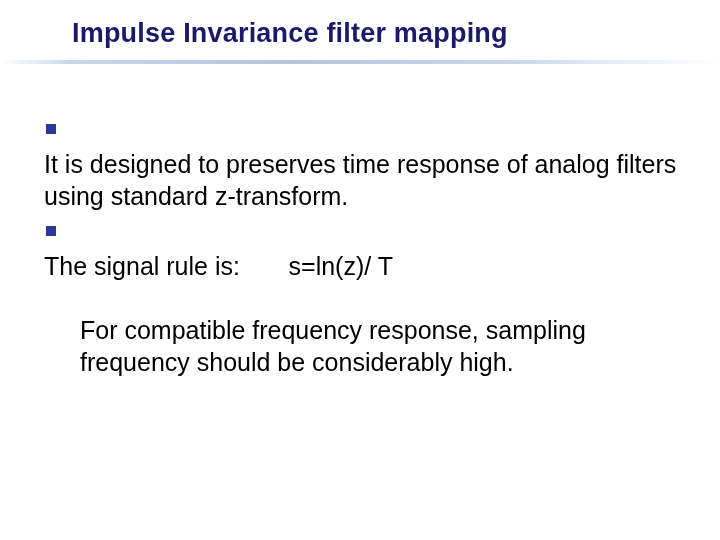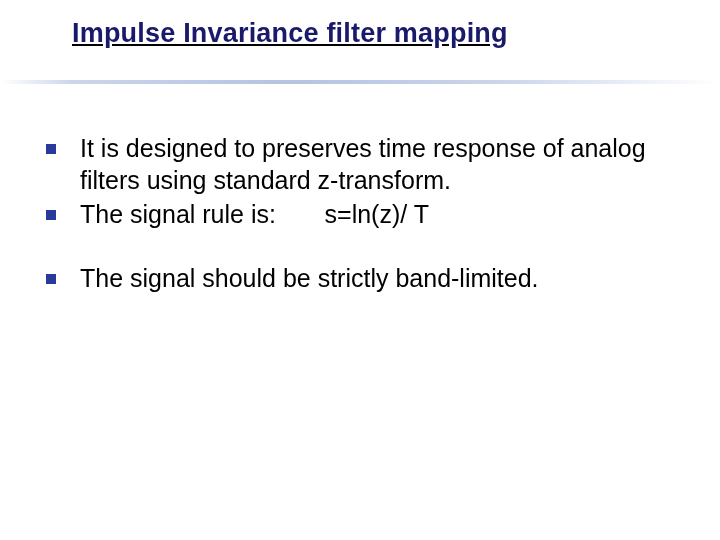--- a/index.html
+++ b/index.html
@@ -5,22 +5,21 @@
   * { margin: 0; padding: 0; box-sizing: border-box; }
   html, body { width: 720px; height: 540px; overflow: hidden; }
   body {
     font-family: Verdana, Geneva, sans-serif;
     background: #ffffff;
     position: relative;
   }
   .title-bar {
     position: relative;
     padding: 18px 8px 6px 72px;
-    height: 84px;
-    text-decoration: underline;
+    height: 64px;
   }
   .title-text {
     font-size: 27px;
     font-weight: bold;
     color: #1a1a6a;
     letter-spacing: 0.2px;
   }
   .title-underline {
     position: absolute;
     left: 0;
@@ -38,20 +37,21 @@
     padding: 48px 36px 0 44px;
     color: #000;
     font-size: 25px;
     line-height: 1.28;
   }
   .group { margin-bottom: 32px; }
   .item {
     display: flex;
     align-items: flex-start;
     margin-bottom: 2px;
+    flex-direction: column;
   }
   .bullet {
     flex: 0 0 36px;
     display: flex;
     align-items: flex-start;
     justify-content: flex-start;
     padding-top: 12px;
     padding-left: 2px;
   }
   .bullet .sq {
@@ -87,21 +87,16 @@
       <div class="bullet">
           <div class="sq"></div>
         </div>
       <div class="txt">
         <span>The signal rule is:</span><span class="formula">       s=ln(z)/ T</span>
       </div>
     </div>
   </div>
 
   <div class="group">
-    <div class="item">
-      <div class="bullet">
-          <div class="sq"></div>
-        </div>
-      <div class="txt">The signal should be strictly band-limited.</div>
-    </div>
+    <div class="non-bullet txt"> For compatible frequency response, sampling frequency should be considerably high.</div>
   </div>
 
 </div>
 
 </body></html>

